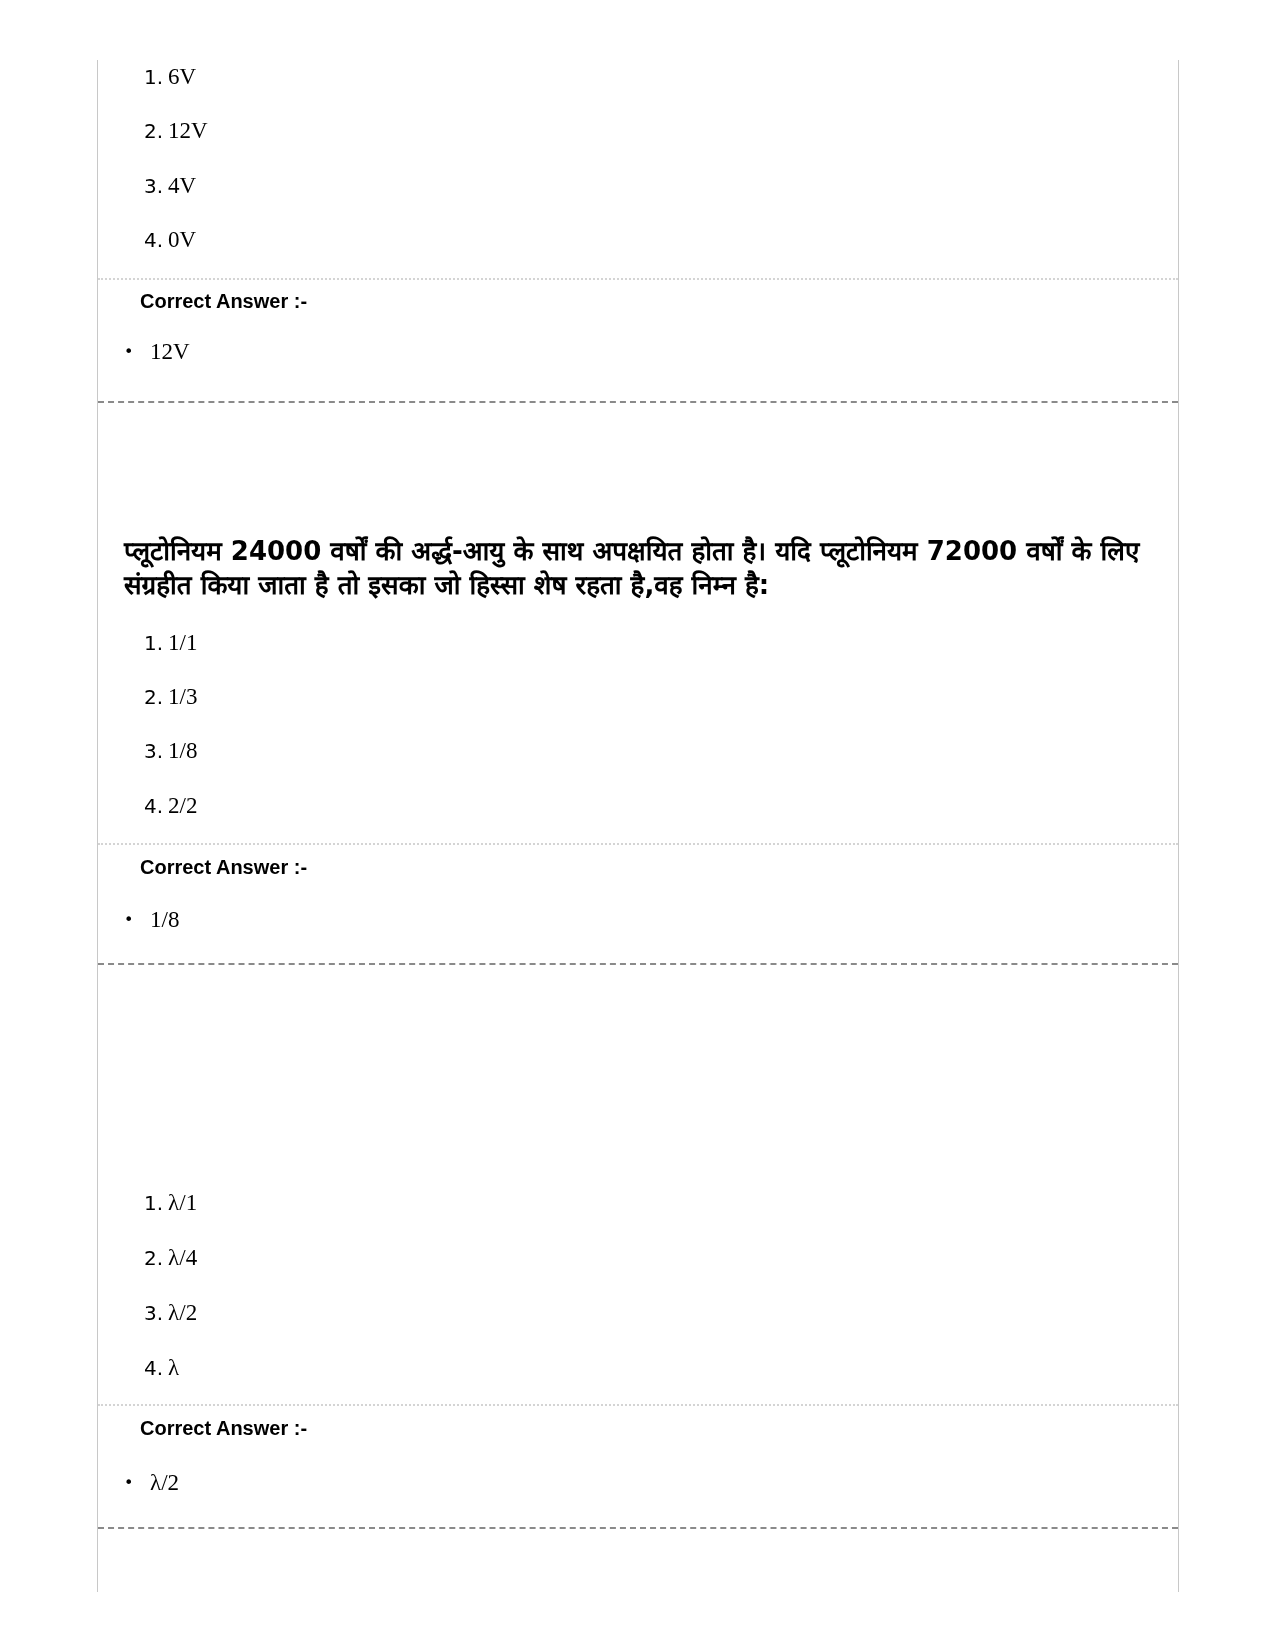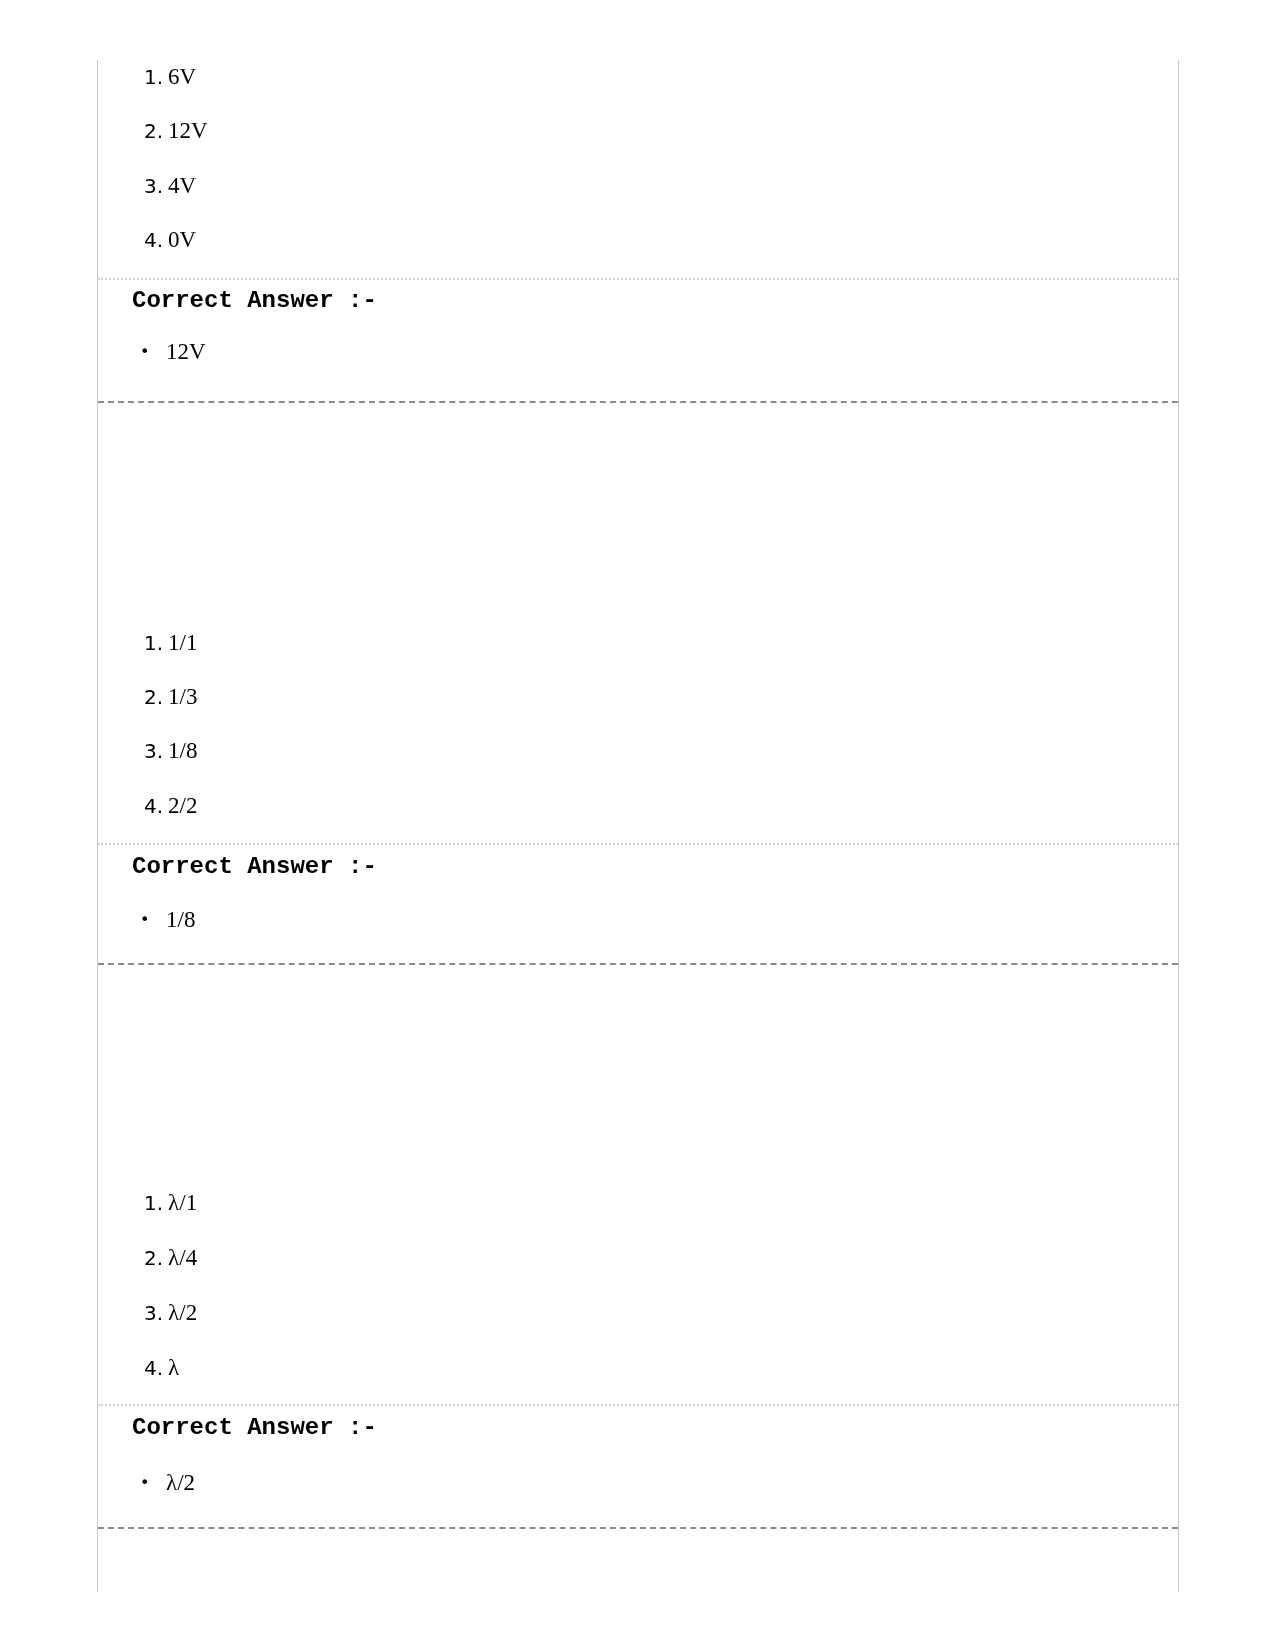--- a/index.html
+++ b/index.html
@@ -7,22 +7,22 @@
     .frame {
       position: absolute; left: 97px; top: 60px; width: 1080px; height: 1532px;
       border-left: 1px solid #c8c8c8; border-right: 1px solid #c8c8c8;
     }
     .abs { position: absolute; }
     .opt { left: 26px; font-size: 22px; white-space: nowrap; line-height: 26px; margin-left: 20px; }
     .opt .num { font-family: "DejaVu Sans", sans-serif; font-size: 20px; }
     .opt .val { font-family: "Liberation Serif", serif; font-size: 23px; margin-left: 5px; }
     .sep-dot { left: 0; width: 1080px; height: 0; border-top: 2px dotted #d4d4d4; }
     .sep-dash { left: 0; width: 1080px; height: 0; border-top: 2px dashed #8a8a8a; }
-    .ca-label { left: 34px; font-family: Liberation Mono, monospace; font-weight: bold; font-size: 24px; line-height: 24px; }
-    .ca-answer { left: 42px; font-size: 23px; line-height: 26px; white-space: nowrap; }
+    .ca-label { left: 42px; font-family: Liberation Sans, sans-serif; font-weight: bold; font-size: 20px; line-height: 24px; }
+    .ca-answer { left: 26px; font-size: 23px; line-height: 26px; white-space: nowrap; }
     .ca-answer .bullet { font-family: "DejaVu Sans", sans-serif; font-size: 16px; display: inline-block; width: 26px; position: relative; top: -2px; }
     .ca-answer .val { font-family: "Liberation Serif", serif; }
     .q-en { left: 26px; width: 1010px; font-family: "Liberation Serif", serif; font-weight: bold; font-size: 23px; line-height: 34px; }
     .q-en .qnum { font-family: "DejaVu Sans", sans-serif; font-size: 20px; margin-right: 8px; }
     .q-hi { left: 26px; width: 1030px; font-family: "DejaVu Sans", sans-serif; font-weight: bold; font-size: 26px; line-height: 34px; }
   </style>
 </head>
 <body>
 
 <div class="frame">
@@ -39,20 +39,21 @@
   <div class="abs opt" style="top:167px;">
     <span class="num">4.</span><span class="val">0V</span>
   </div>
   <div class="abs sep-dot" style="top:218px;"></div>
   <div class="abs ca-label" style="top:229px;">Correct Answer :-</div>
   <div class="abs ca-answer" style="top:279px;">
     <span class="bullet">•</span><span class="val">12V</span>
   </div>
   <div class="abs sep-dash" style="top:341px;"></div>
 
+  <div class="abs q-hi" style="top:474px;">प्लूटोनियम 24000 वर्षों की अर्द्ध-आयु के साथ अपक्षयित होता है। यदि प्लूटोनियम 72000 वर्षों के लिए संग्रहीत किया जाता है तो इसका जो हिस्सा शेष रहता है,वह निम्न है:</div>
   <div class="abs opt" style="top:570px;">
     <span class="num">1.</span><span class="val">1/1</span>
   </div>
   <div class="abs opt" style="top:624px;">
     <span class="num">2.</span><span class="val">1/3</span>
   </div>
   <div class="abs opt" style="top:678px;">
     <span class="num">3.</span><span class="val">1/8</span>
   </div>
   <div class="abs opt" style="top:733px;">

